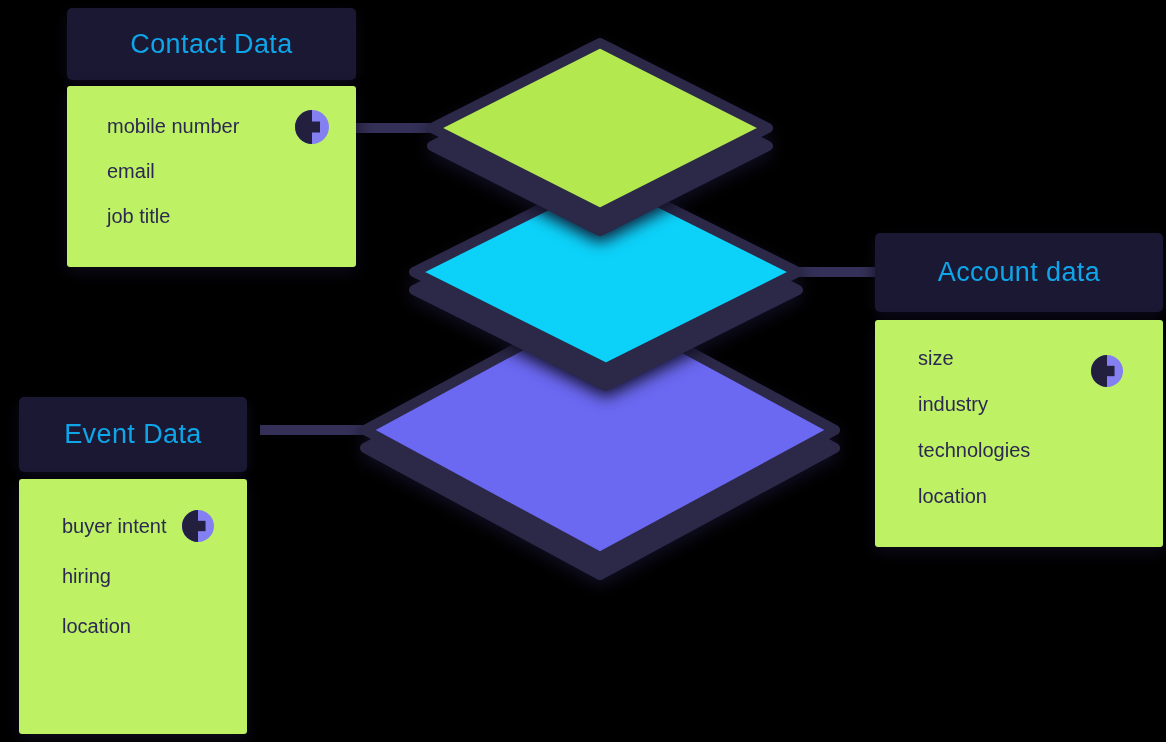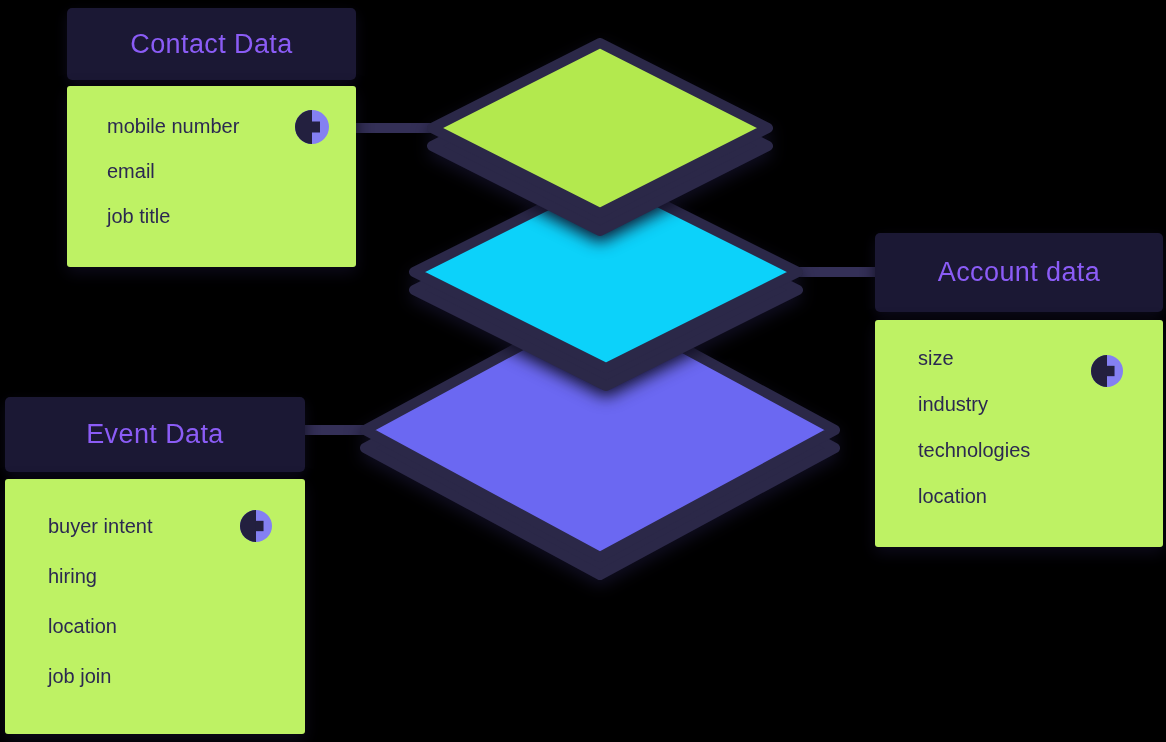--- a/index.html
+++ b/index.html
@@ -35,21 +35,21 @@
 
   
   .card { position: absolute; }
 
   .card__header {
     background: #1b1834;
     border-radius: 5px;
     display: flex;
     align-items: center;
     justify-content: center;
-    color: #8b5cf6;
+    color: #0ea5e9;
     box-shadow: 0 5px 14px rgba(14, 12, 30, 0.9);
   }
   .card__title {
     margin: 0;
     font-size: 27px;
     font-weight: 500;
     letter-spacing: 0.4px;
   }
   .card__body {
     background: #bef264;
@@ -70,21 +70,21 @@
   .card--contact .card__body   { height: 181px; }
   .card--contact .card__list   { padding: 18px 0 0 40px; }
   .card--contact .card__item   { height: 45px; }
 
   .card--account { left: 875px; top: 233px; width: 288px; }
   .card--account .card__header { height: 79px; margin-bottom: 8px; }
   .card--account .card__body   { height: 227px; }
   .card--account .card__list   { padding: 15px 0 0 43px; }
   .card--account .card__item   { height: 46px; }
 
-  .card--event   { left: 5px;   top: 397px; width: 300px; }
+  .card--event   { left: 19px;   top: 397px; width: 228px; }
   .card--event .card__header { height: 75px; margin-bottom: 7px; }
   .card--event .card__body   { height: 255px; }
   .card--event .card__list   { padding: 22px 0 0 43px; }
   .card--event .card__item   { height: 50px; }
 
   
   .split-icon { position: absolute; width: 34px; height: 34px; }
   .split-icon--contact { top: 24px; right: 27px; }
   .split-icon--account { top: 35px; right: 40px; width: 32px; height: 32px; }
   .split-icon--event   { top: 31px; right: 33px; width: 32px; height: 32px; }
@@ -173,23 +173,20 @@
     <ul class="card__list">
       <li class="card__item">
           <span>buyer intent</span>
         </li>
       <li class="card__item">
           <span>hiring</span>
         </li>
       <li class="card__item">
           <span>location</span>
         </li>
-      <li class="card__item">
-          <span>job join</span>
-        </li>
     </ul>
     <svg class="split-icon split-icon--event" viewBox="0 0 34 34" aria-hidden="true">
       <circle cx="17" cy="17" r="17" fill="#8480f2"></circle>
       <path d="M17 0 A 17 17 0 0 0 17 34 Z" fill="#23203f"></path>
       <rect x="16.5" y="11.5" width="8.5" height="11" fill="#23203f"></rect>
     </svg>
   </div>
 </section>
 
 </body></html>

